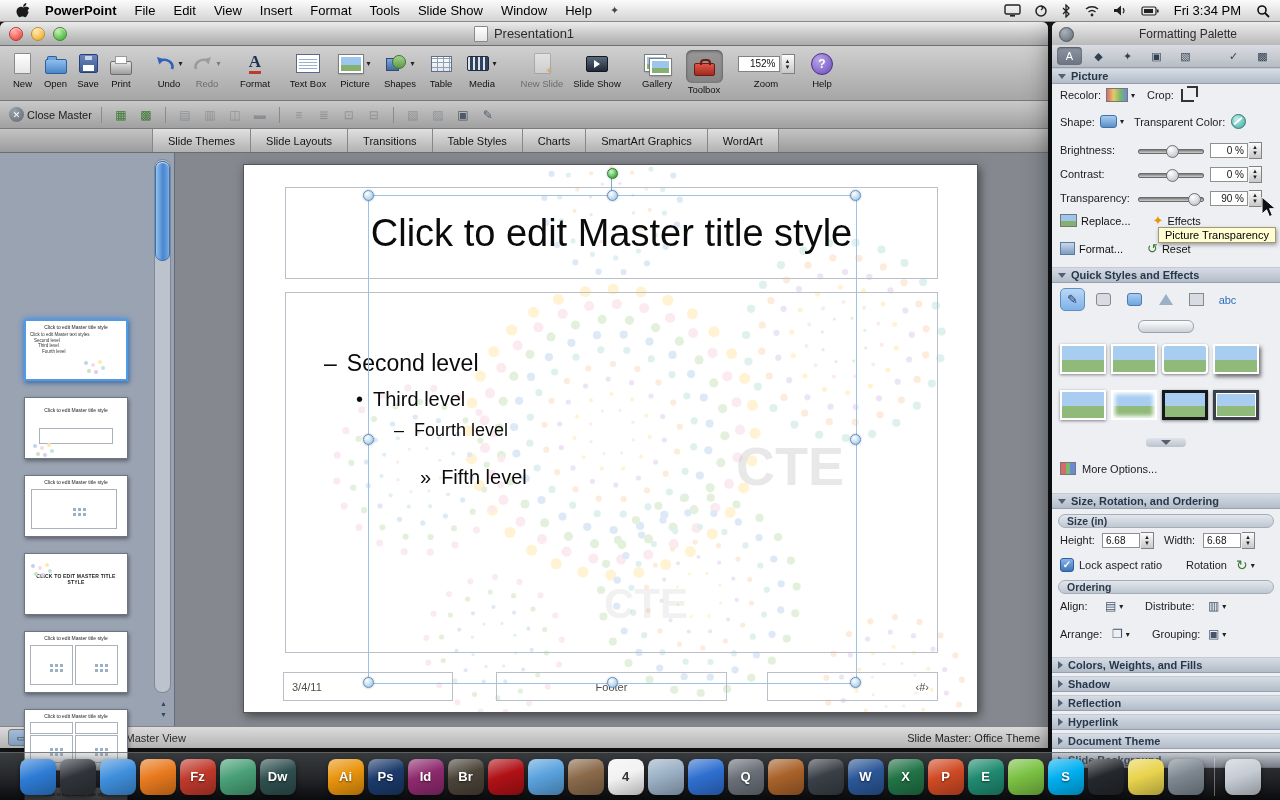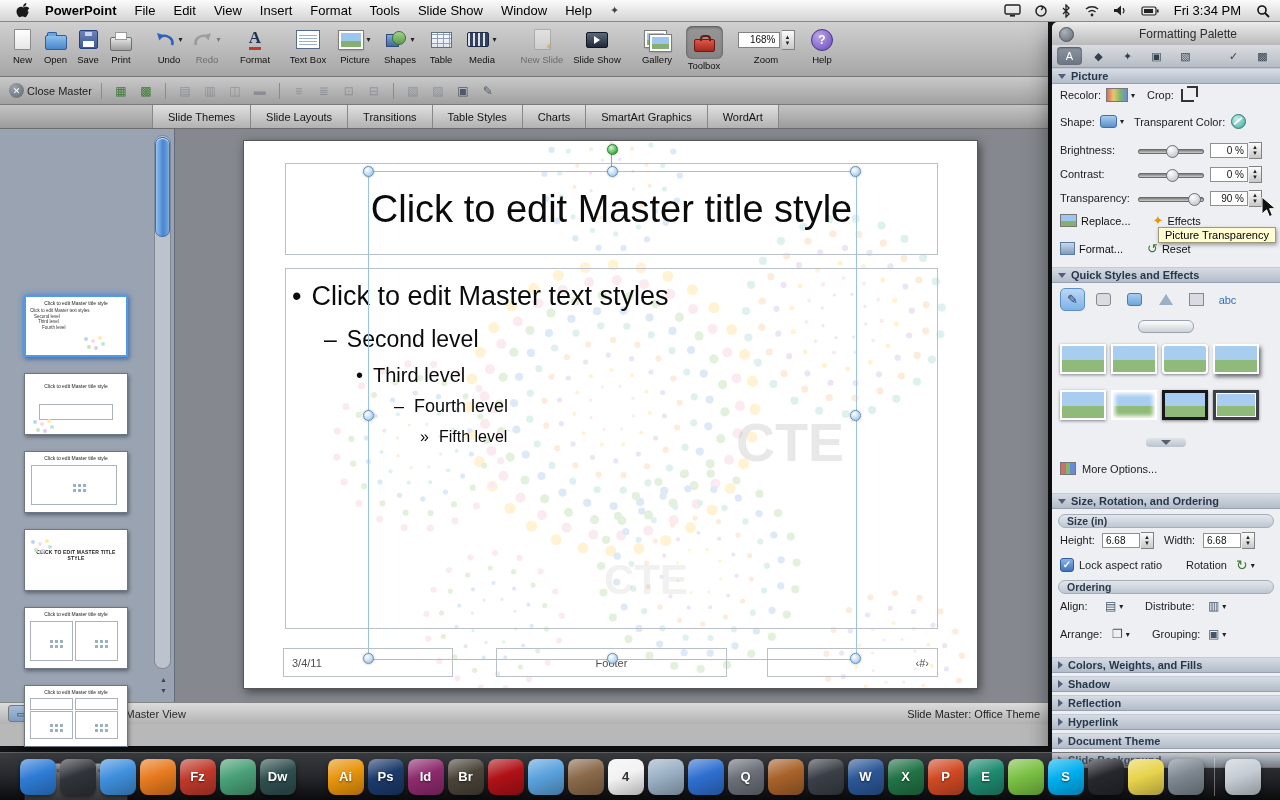--- a/index.html
+++ b/index.html
@@ -120,21 +120,21 @@
   .ph{position:absolute;border:1px solid #b9c0c9;z-index:2;box-sizing:border-box}
   #ph-title{left:41px;top:22px;width:653px;height:92px;display:flex;align-items:center;justify-content:center}
   #title-text{font-size:38px;color:#0b0b0b}
   #ph-body{left:41px;top:127px;width:653px;height:361px}
   .bl{position:absolute;white-space:nowrap;color:#0b0b0b;z-index:3}
   .bl .bchar{display:inline-block;margin-right:10px}
   .l1{left:48px;top:140px;font-size:27px}
   .l2{left:80px;top:185px;font-size:23px}
   .l3{left:112px;top:223px;font-size:20px}
   .l4{left:150px;top:255px;font-size:18px}
-  .l5{left:176px;top:287px;font-size:16px}
+  .l5{left:176px;top:301px;font-size:20px}
   #sel{position:absolute;left:124px;top:30px;width:487px;height:487px;border:1px solid #9cc3e5;z-index:4}
   .h{position:absolute;width:9px;height:9px;border-radius:50%;z-index:5;
     background:radial-gradient(circle at 35% 30%,#fff,#bcd8f0 60%,#8fb8dd);border:1px solid #5e8fc0;box-shadow:0 0 2px rgba(0,0,0,.35)}
   .hg{background:radial-gradient(circle at 35% 30%,#d6f5d0,#4db84f 65%,#2e8a34);border:1px solid #2b7a2e}
   #stem{position:absolute;left:367px;top:11px;width:1px;height:19px;background:#7aa8d0;z-index:4}
   .fbox{position:absolute;top:507px;height:29px;border:1px solid #b9c0c9;z-index:2;box-sizing:border-box;
     display:flex;align-items:center;font-size:11px;color:#4e4e4e}
   
   #statusbar{height:22px;background:linear-gradient(#dcdcdc,#b2b2b2);border-top:1px solid #858585;
     display:flex;align-items:center;padding:0 8px;font-size:11px;color:#2a2a2a;box-sizing:border-box}
@@ -283,20 +283,29 @@
     <span>
         <svg width="14" height="14" viewBox="0 0 14 14">
           <circle cx="6" cy="6" r="4" fill="none" stroke="#111" stroke-width="1.6"></circle>
           <line x1="9" y1="9" x2="13" y2="13" stroke="#111" stroke-width="1.8"></line>
         </svg>
       </span>
   </div>
 </div>
 
 <div id="win">
+  <div id="titlebar">
+    <div class="lights">
+      <div class="light lr"></div>
+      <div class="light ly"></div>
+      <div class="light lg"></div>
+    </div>
+    <span class="docic"></span>
+    <span>Presentation1</span>
+  </div>
 
   <div id="toolbar">
     <div class="tbi" style="width:33px">
       <div class="ic">
           <div class="page"></div>
         </div>
       <span class="tbl">New</span>
     </div>
     <div class="tbi" style="width:33px">
       <div class="ic">
@@ -405,21 +414,21 @@
     </div>
     <div class="tbi" style="width:48px">
       <div class="ic pressed">
           <div class="tbox"></div>
         </div>
       <span class="tbl">Toolbox</span>
     </div>
     <div class="tsp"></div>
     <div class="tbi" style="width:60px">
       <div class="ic zoomrow">
-        <div class="zoombox">168%</div>
+        <div class="zoombox">152%</div>
         <div class="stp">
             <span>▲</span>
             <span>▼</span>
           </div>
       </div>
       <span class="tbl">Zoom</span>
     </div>
     <div class="tsp"></div>
     <div class="tbi" style="width:36px">
       <div class="ic">
@@ -1115,21 +1124,20 @@
             <circle cx="685.0" cy="578.3" r="3.1" fill="#fcd9b8"></circle>
           </svg>
         <span class="wm" style="left:492px;top:270px;font-size:54px">CTE</span>
         <span class="wm" style="left:360px;top:415px;font-size:42px;opacity:.6">CTE</span>
 
         <div class="ph" id="ph-title">
           <span id="title-text">Click to edit Master title style</span>
         </div>
         <div class="ph" id="ph-body"></div>
 
-        <div class="bl l1"><span class="bchar">•</span><span>Click to edit Master text styles</span></div>
         <div class="bl l2"><span class="bchar">–</span><span>Second level</span></div>
         <div class="bl l3"><span class="bchar">•</span><span>Third level</span></div>
         <div class="bl l4"><span class="bchar">–</span><span>Fourth level</span></div>
         <div class="bl l5"><span class="bchar">»</span><span>Fifth level</span></div>
 
         <div id="sel"></div>
         <div id="stem"></div>
         <div class="h hg" style="left:363px;top:3px"></div>
         <div class="h" style="left:119px;top:25px"></div>
         <div class="h" style="left:363px;top:25px"></div>

